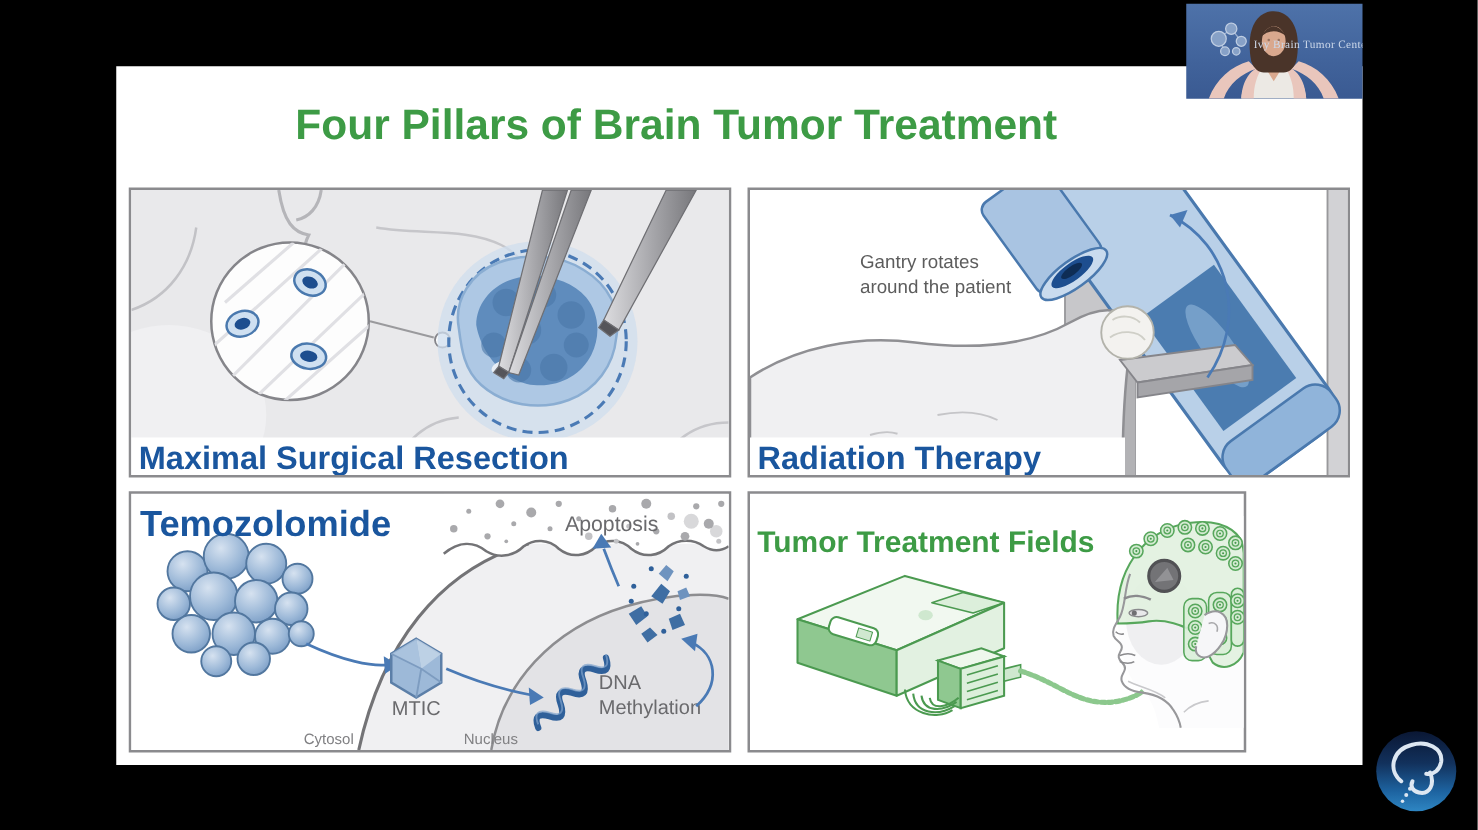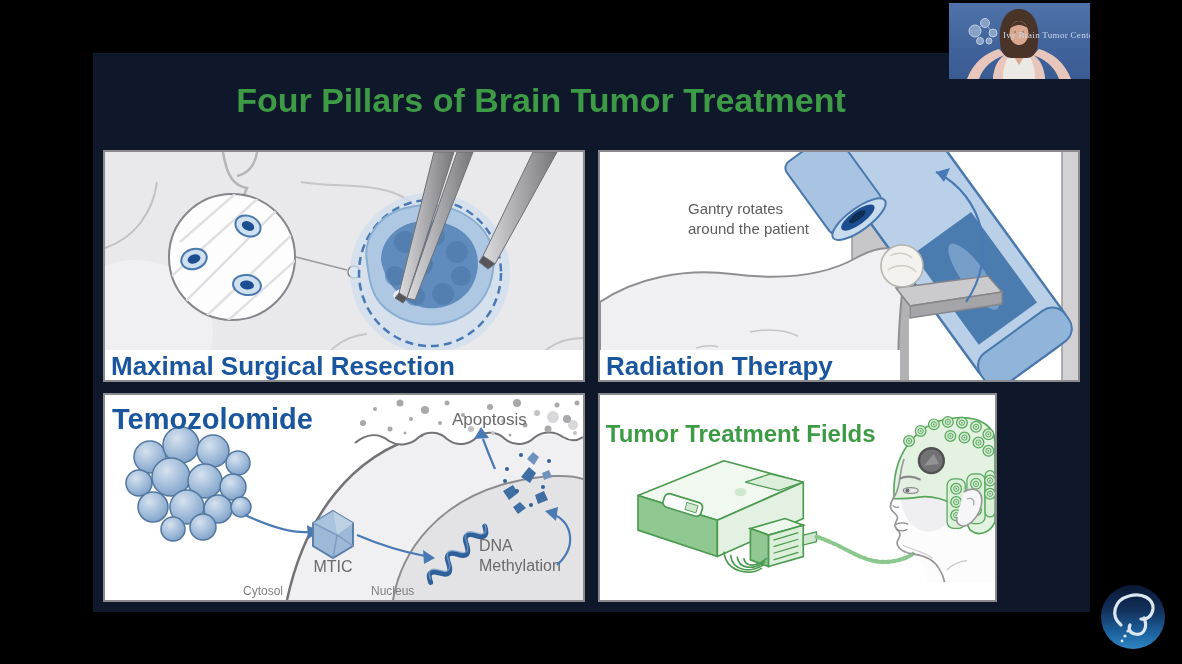--- a/index.html
+++ b/index.html
@@ -1,18 +1,18 @@
 <!DOCTYPE html>
 <html><head>
 <meta charset="utf-8">
 <style>
   * { margin:0; padding:0; box-sizing:border-box; }
   body { background:#000; font-family:"Liberation Sans", sans-serif; }
   .stage { position:relative; width:1182px; height:664px; background:#000; overflow:hidden; }
-  .slide { position:absolute; left:93px; top:53px; width:997px; height:559px; background:#0f172a; }
+  .slide { position:absolute; left:93px; top:53px; width:997px; height:559px; background:#ffffff; }
   .slide-title { position:absolute; left:74px; top:28px; width:748px; text-align:center;
     font-size:34px; font-weight:700; color:#3d9b45; white-space:nowrap; }
   .panel { position:absolute; border:2px solid #8b8b8e; background:#fff; overflow:hidden; }
   .panel svg { display:block; width:100%; height:100%; }
   #panel-surgery      { left:10px;  top:97px;  width:482px; height:232px; }
   #panel-radiation    { left:505px; top:97px;  width:482px; height:232px; }
   #panel-temozolomide { left:10px;  top:340px; width:482px; height:209px; }
   #panel-ttfields     { left:505px; top:340px; width:399px; height:209px; }
   svg text { font-family:"Liberation Sans", sans-serif; }
   .webcam { position:absolute; left:949px; top:3px; width:141px; height:76px; overflow:hidden;

